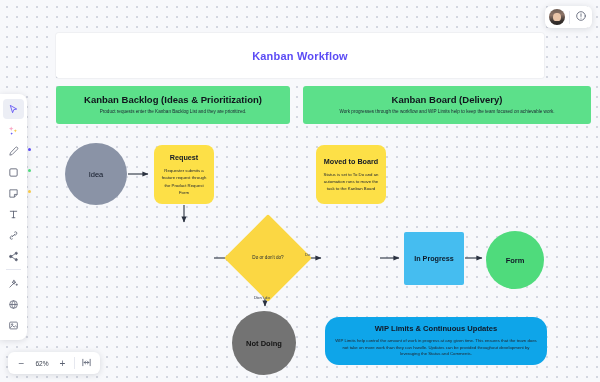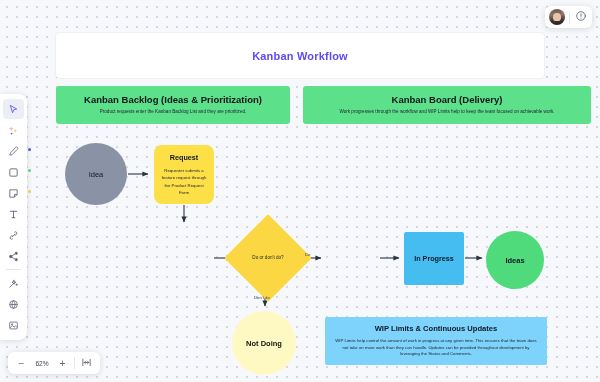--- a/index.html
+++ b/index.html
@@ -38,21 +38,21 @@
   .band .h { color: #10141c; font-size: 9.5px; font-weight: bold; margin-bottom: 4px; }
   .band .s { color: #1b2430; font-size: 4.6px; line-height: 1.5; }
   #band-backlog { left: 56px; top: 86px; width: 234px; height: 38px; }
   #band-board   { left: 303px; top: 86px; width: 288px; height: 38px; }
 
   
   .circle { border-radius: 50%; }
   #n-idea { left: 65px; top: 143px; width: 62px; height: 62px; background: #8a93a6; }
   #n-idea .lbl { color: #111827; font-size: 7.5px; font-weight: normal; }
 
-  #n-notdoing { left: 232px; top: 311px; width: 64px; height: 64px; background: #fef9c3; }
+  #n-notdoing { left: 232px; top: 311px; width: 64px; height: 64px; background: #737373; }
   #n-notdoing .lbl { color: #141414; font-size: 7.5px; font-weight: bold; }
 
   #n-done { left: 486px; top: 231px; width: 58px; height: 58px; background: #4fdb7c; }
   #n-done .lbl { color: #111827; font-size: 7.5px; font-weight: bold; }
 
   .orange { background: #fde047; border-radius: 8px; padding: 6px 7px; }
   .orange .h { color: #111827; font-size: 7.2px; font-weight: bold; margin-bottom: 5px; }
   .orange .s { color: #20262f; font-size: 4.3px; line-height: 1.65; }
   #n-request  { left: 154px; top: 145px; width: 60px; height: 59px; }
   #n-moved    { left: 316px; top: 145px; width: 70px; height: 59px; }
@@ -69,21 +69,21 @@
     position: absolute; inset: 0; background: #fbd743;
     transform: rotate(45deg); border-radius: 2px;
   }
   #n-decision .lbl {
     position: relative; color: #1b2430; font-size: 4.6px; line-height: 1.7;
     font-weight: normal; width: 42px;
   }
 
   
   #n-wip { left: 325px; top: 317px; width: 222px; height: 48px;
-           background: #7dd3fc; border-radius: 2px; padding: 6px 9px; }
+           background: #0ea5e9; border-radius: 14px; padding: 6px 9px; }
   #n-wip .h { color: #111827; font-size: 7.6px; font-weight: bold; margin-bottom: 5px; }
   #n-wip .s { color: #20262f; font-size: 4.3px; line-height: 1.6; }
 
   
   .edge-label { position: absolute; font-size: 4.3px; color: #3b4252; }
   #lbl-do     { left: 305px; top: 252px; }
   #lbl-dontdo { left: 254px; top: 295px; }
 
   svg.edges { position: absolute; inset: 0; width: 600px; height: 382px;
               pointer-events: none; }
@@ -185,41 +185,45 @@
 
   <div class="node circle" id="n-idea">
     <div class="lbl">Idea</div>
   </div>
 
   <div class="node orange" id="n-request">
     <div class="h">Request</div>
     <div class="s">Requester submits a feature request through the Product Request Form</div>
   </div>
 
+  <div class="node orange" id="n-moved">
+    <div class="h">Moved to Board</div>
+    <div class="s">Status is set to To Do and an automation runs to move the task to the Kanban Board</div>
+  </div>
 
 
   <div class="node" id="n-decision">
     <div class="dia"></div>
     <div class="lbl">Do or don't do?</div>
   </div>
 
   <div class="edge-label" id="lbl-do">Do</div>
   <div class="edge-label" id="lbl-dontdo">Don't do</div>
 
   <div class="node circle" id="n-notdoing">
     <div class="lbl">Not Doing</div>
   </div>
 
 
   <div class="node blue" id="n-inprogress">
     <div class="lbl">In Progress</div>
   </div>
 
   <div class="node circle" id="n-done">
-    <div class="lbl">Ideas</div>
+    <div class="lbl">Form</div>
   </div>
 
   <div class="node" id="n-wip">
     <div class="h">WIP Limits &amp; Continuous Updates</div>
     <div class="s">WIP Limits help control the amount of work in progress at any given time. This ensures that the team does not take on more work than they can handle. Updates can be provided throughout development by leveraging the Status and Comments.</div>
   </div>
 </div>
 
 <div id="toolbar">
 

